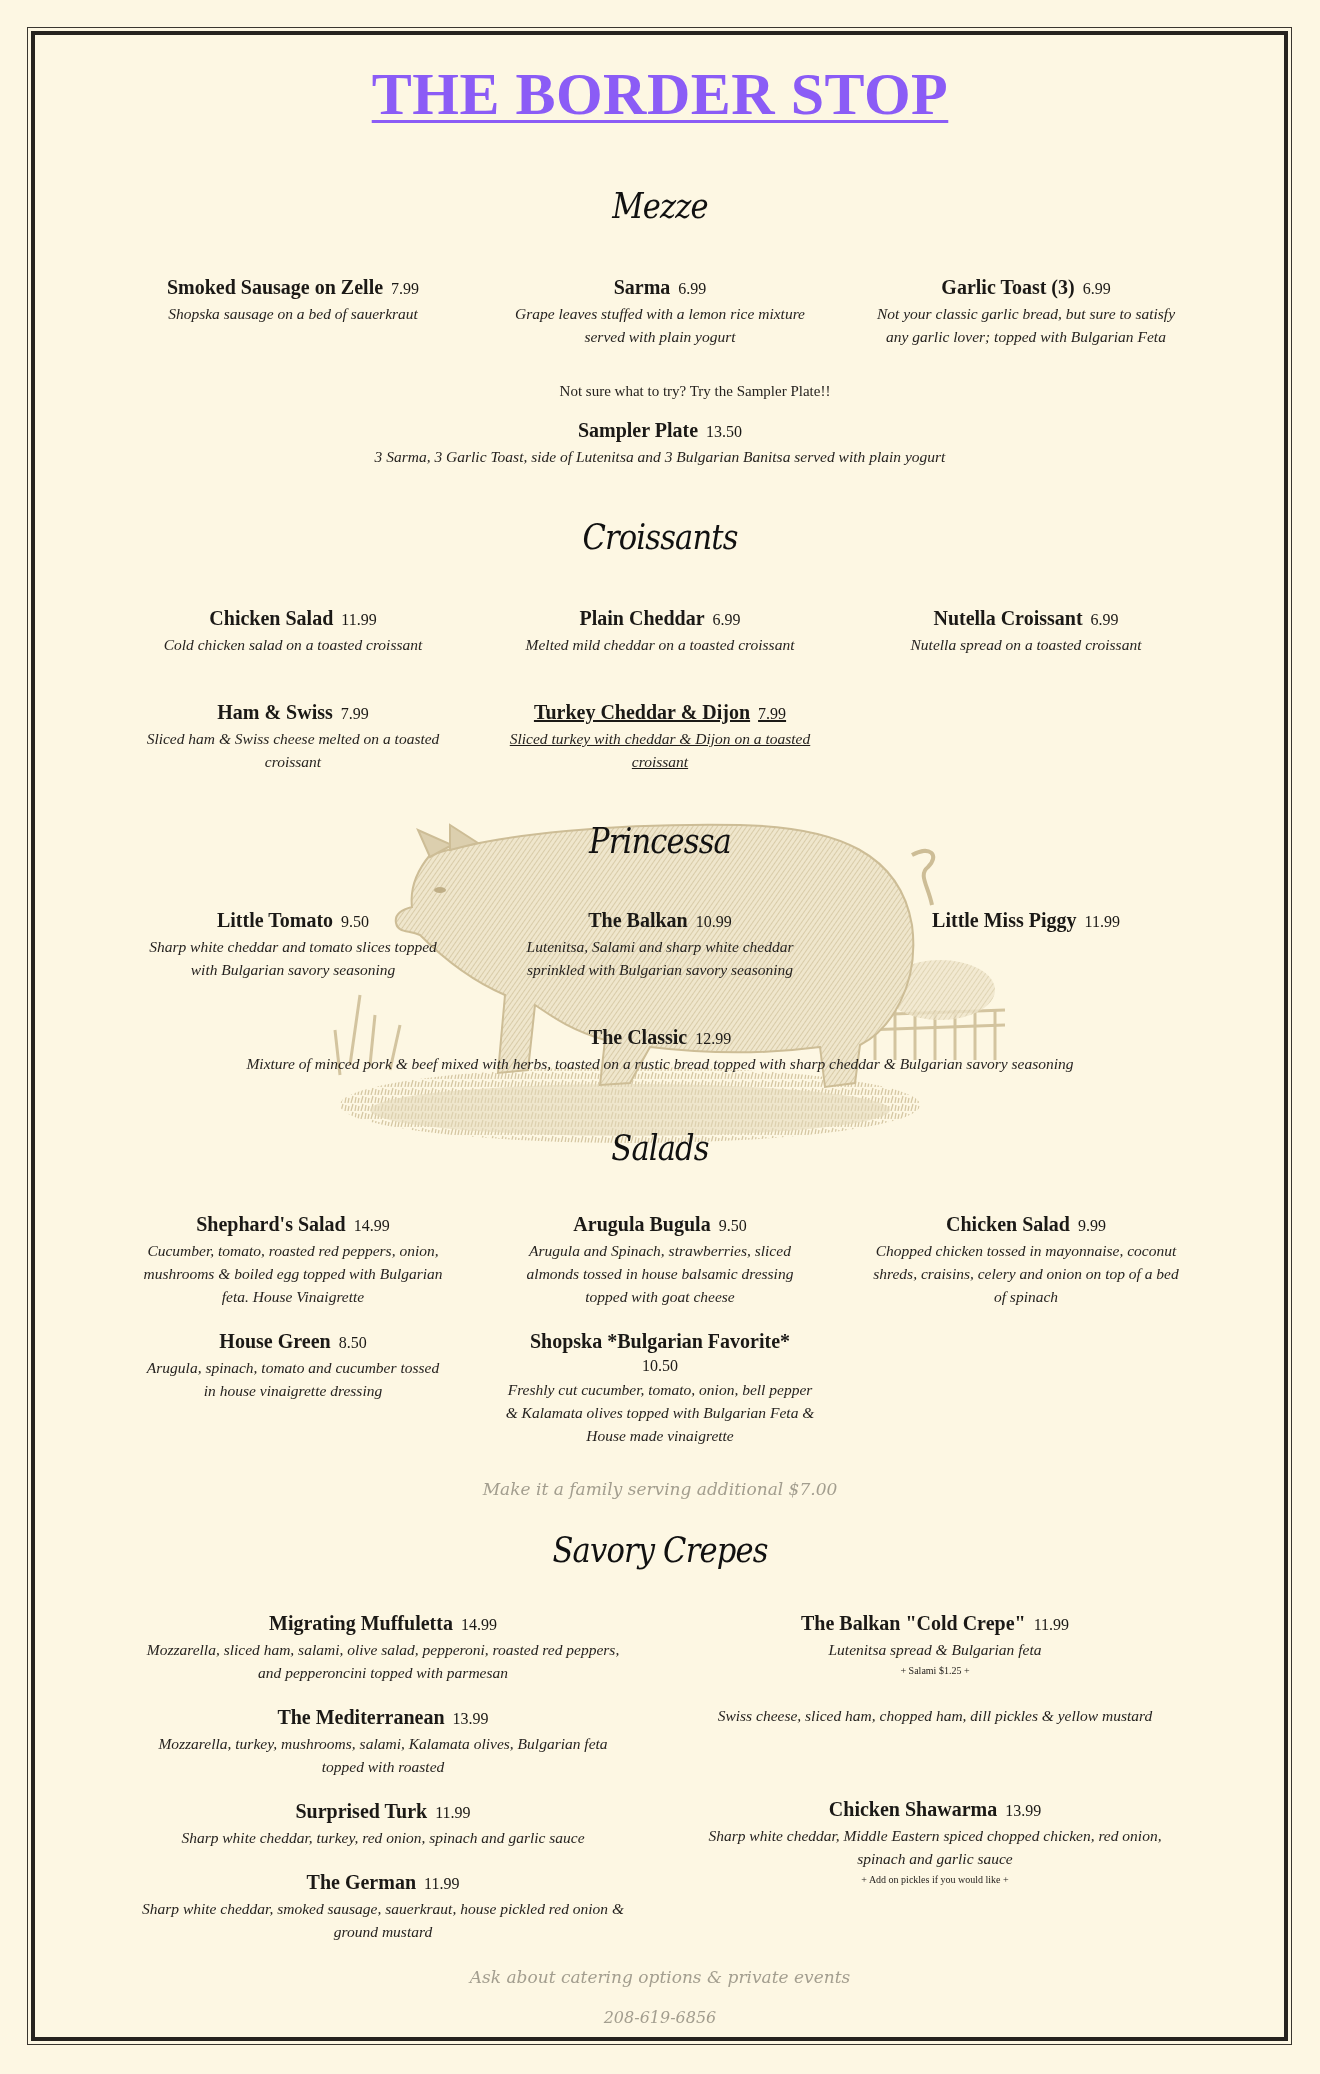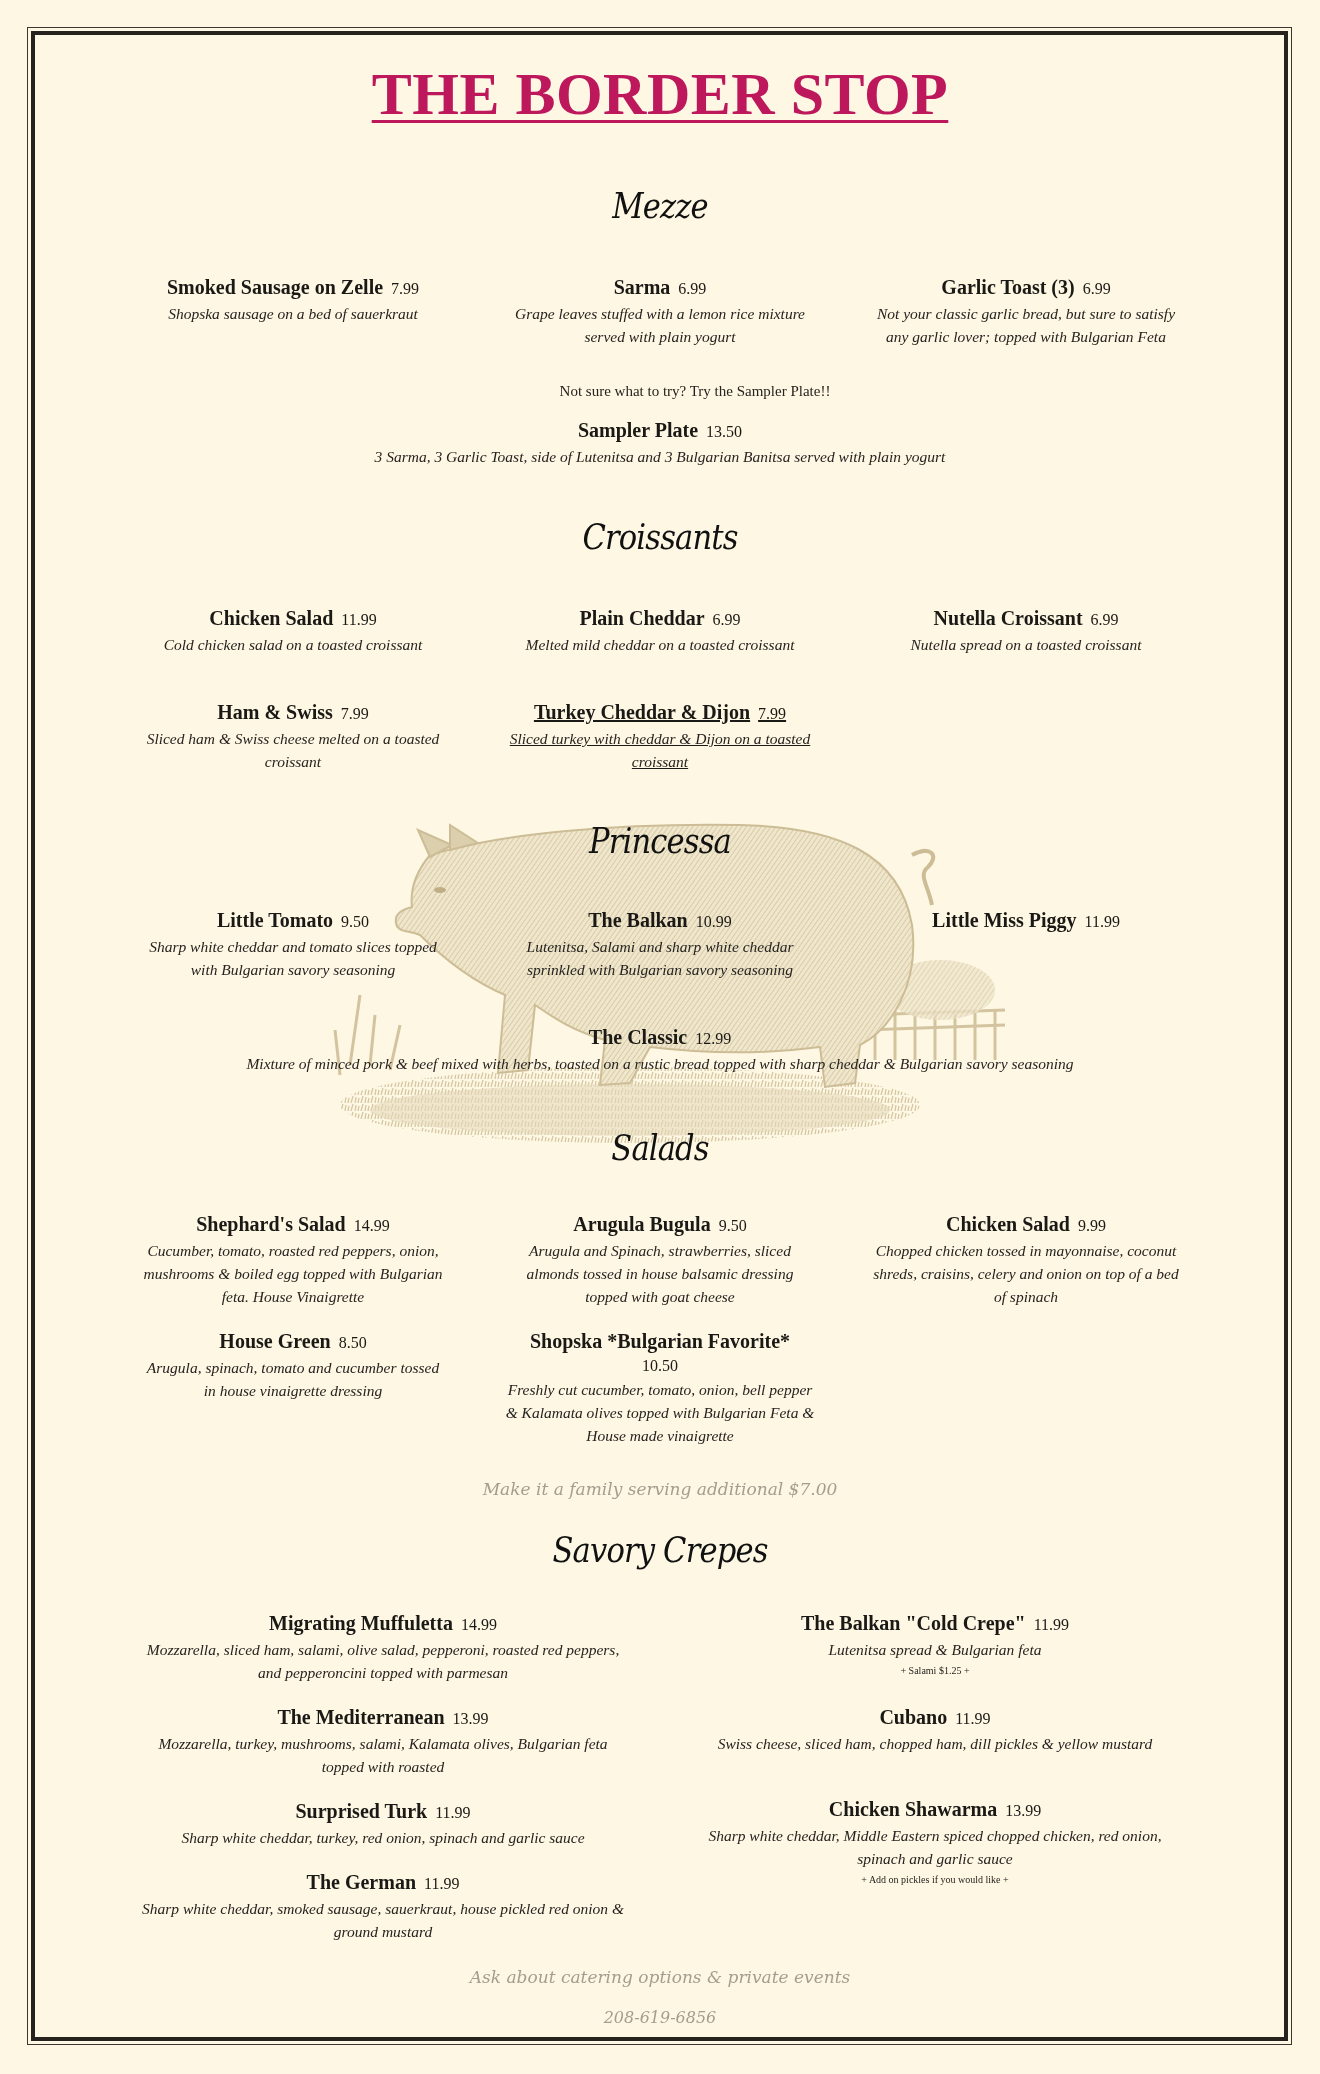--- a/index.html
+++ b/index.html
@@ -13,21 +13,21 @@
     position:absolute; left:27px; top:27px; width:1265px; height:2018px;
     border:1px solid #3a3630; box-sizing:border-box;
   }
   .frame-inner {
     position:absolute; left:31px; top:31px; width:1257px; height:2010px;
     border:4px solid #26231f; box-sizing:border-box;
   }
   .center-block { position:absolute; left:0; width:1320px; text-align:center; }
   .title {
     top:62px; font-family:"Liberation Serif", serif; font-weight:bold;
-    font-size:60px; line-height:64px; color:#be185d; letter-spacing:0.5px;
+    font-size:60px; line-height:64px; color:#8b5cf6; letter-spacing:0.5px;
   }
   .title span { text-decoration:underline; text-decoration-thickness:3px; text-underline-offset:6px; }
   .heading {
     font-family:"DejaVu Serif", serif; font-style:italic; font-weight:normal;
     font-size:36px; line-height:46px; color:#111;
     transform:scaleX(0.85); letter-spacing:-1px;
   }
   .item { position:absolute; text-align:center; }
   .item .name-line { font-size:20px; line-height:26px; font-weight:bold; color:#1b1916; white-space:nowrap; }
   .item .price { font-size:16px; font-weight:normal; margin-left:8px; }
@@ -212,21 +212,20 @@
   <div class="name-line"><span>The German</span><span class="price">11.99</span></div>
   <div class="desc">Sharp white cheddar, smoked sausage, sauerkraut, house pickled red onion &amp; ground mustard</div>
 </div>
 
 <div class="item" style="left:690px; width:490px; top:1610px;">
   <div class="name-line"><span>The Balkan "Cold Crepe"</span><span class="price">11.99</span></div>
   <div class="desc">Lutenitsa spread &amp; Bulgarian feta</div>
   <div class="note">+ Salami $1.25 +</div>
 </div>
 <div class="item" style="left:690px; width:490px; top:1704px;">
-  <div class="name-line"><span>Cubano</span><span class="price">11.99</span></div>
   <div class="desc">Swiss cheese, sliced ham, chopped ham, dill pickles &amp; yellow mustard</div>
 </div>
 <div class="item" style="left:690px; width:490px; top:1796px;">
   <div class="name-line"><span>Chicken Shawarma</span><span class="price">13.99</span></div>
   <div class="desc">Sharp white cheddar, Middle Eastern spiced chopped chicken, red onion, spinach and garlic sauce</div>
   <div class="note">+ Add on pickles if you would like +</div>
 </div>
 
 <div class="center-block script-gray" style="top:1966px;">Ask about catering options &amp; private events</div>
 <div class="center-block phone" style="top:2007px;">208-619-6856</div>

